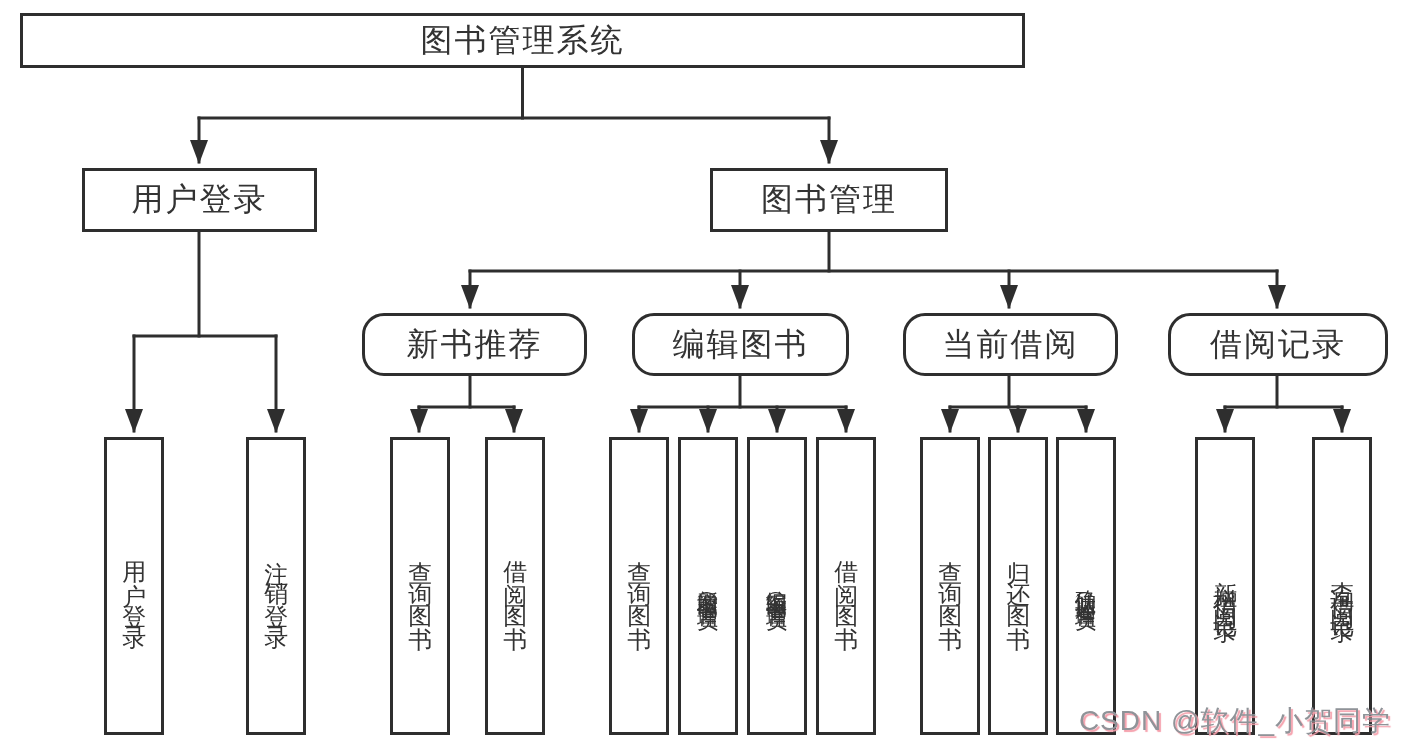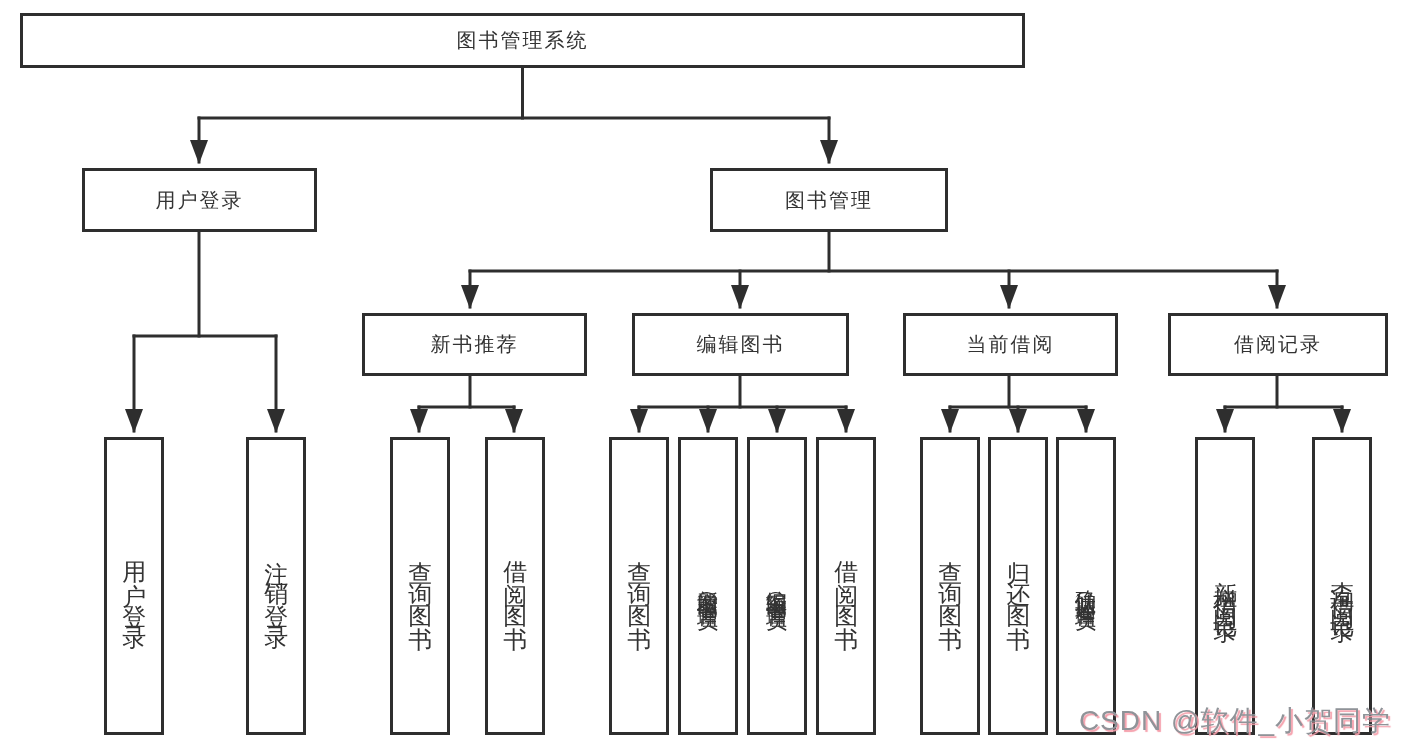--- a/index.html
+++ b/index.html
@@ -15,25 +15,25 @@
   .canvas{position:relative;width:1405px;height:747px;background:var(--background);overflow:hidden;}
   svg.connectors{position:absolute;left:0;top:0;width:1405px;height:747px;}
   svg.connectors line{stroke:var(--line);stroke-width:3;stroke-linecap:square;}
   svg.connectors marker polygon{fill:var(--line);}
   .node{
     position:absolute;box-sizing:border-box;
     border:3px solid var(--line);background:var(--box-background);
     display:flex;align-items:center;justify-content:center;
     color:var(--text);
   }
-  .hlbl{font-size:20px;letter-spacing:2px;white-space:nowrap;}
+  .hlbl{font-size:32px;letter-spacing:2px;white-space:nowrap;}
   .root{left:20px;top:13px;width:1005px;height:55px;}
   .l2a{left:82px;top:168px;width:235px;height:64px;}
   .l2b{left:710px;top:168px;width:238px;height:64px;}
-  .l3{top:313px;height:63px;}
+  .l3{top:313px;height:63px;border-radius:22px;}
   .l3a{left:362px;width:225px;}
   .l3b{left:632px;width:217px;}
   .l3c{left:903px;width:215px;}
   .l3d{left:1168px;width:220px;}
   .leaf{top:437px;width:60px;height:298px;}
   .vlbl{
     writing-mode:vertical-rl;text-orientation:mixed;
     font-size:24px;line-height:1.1;letter-spacing:22px;white-space:nowrap;
   }
   .vlbl.len6{letter-spacing:8px;}

